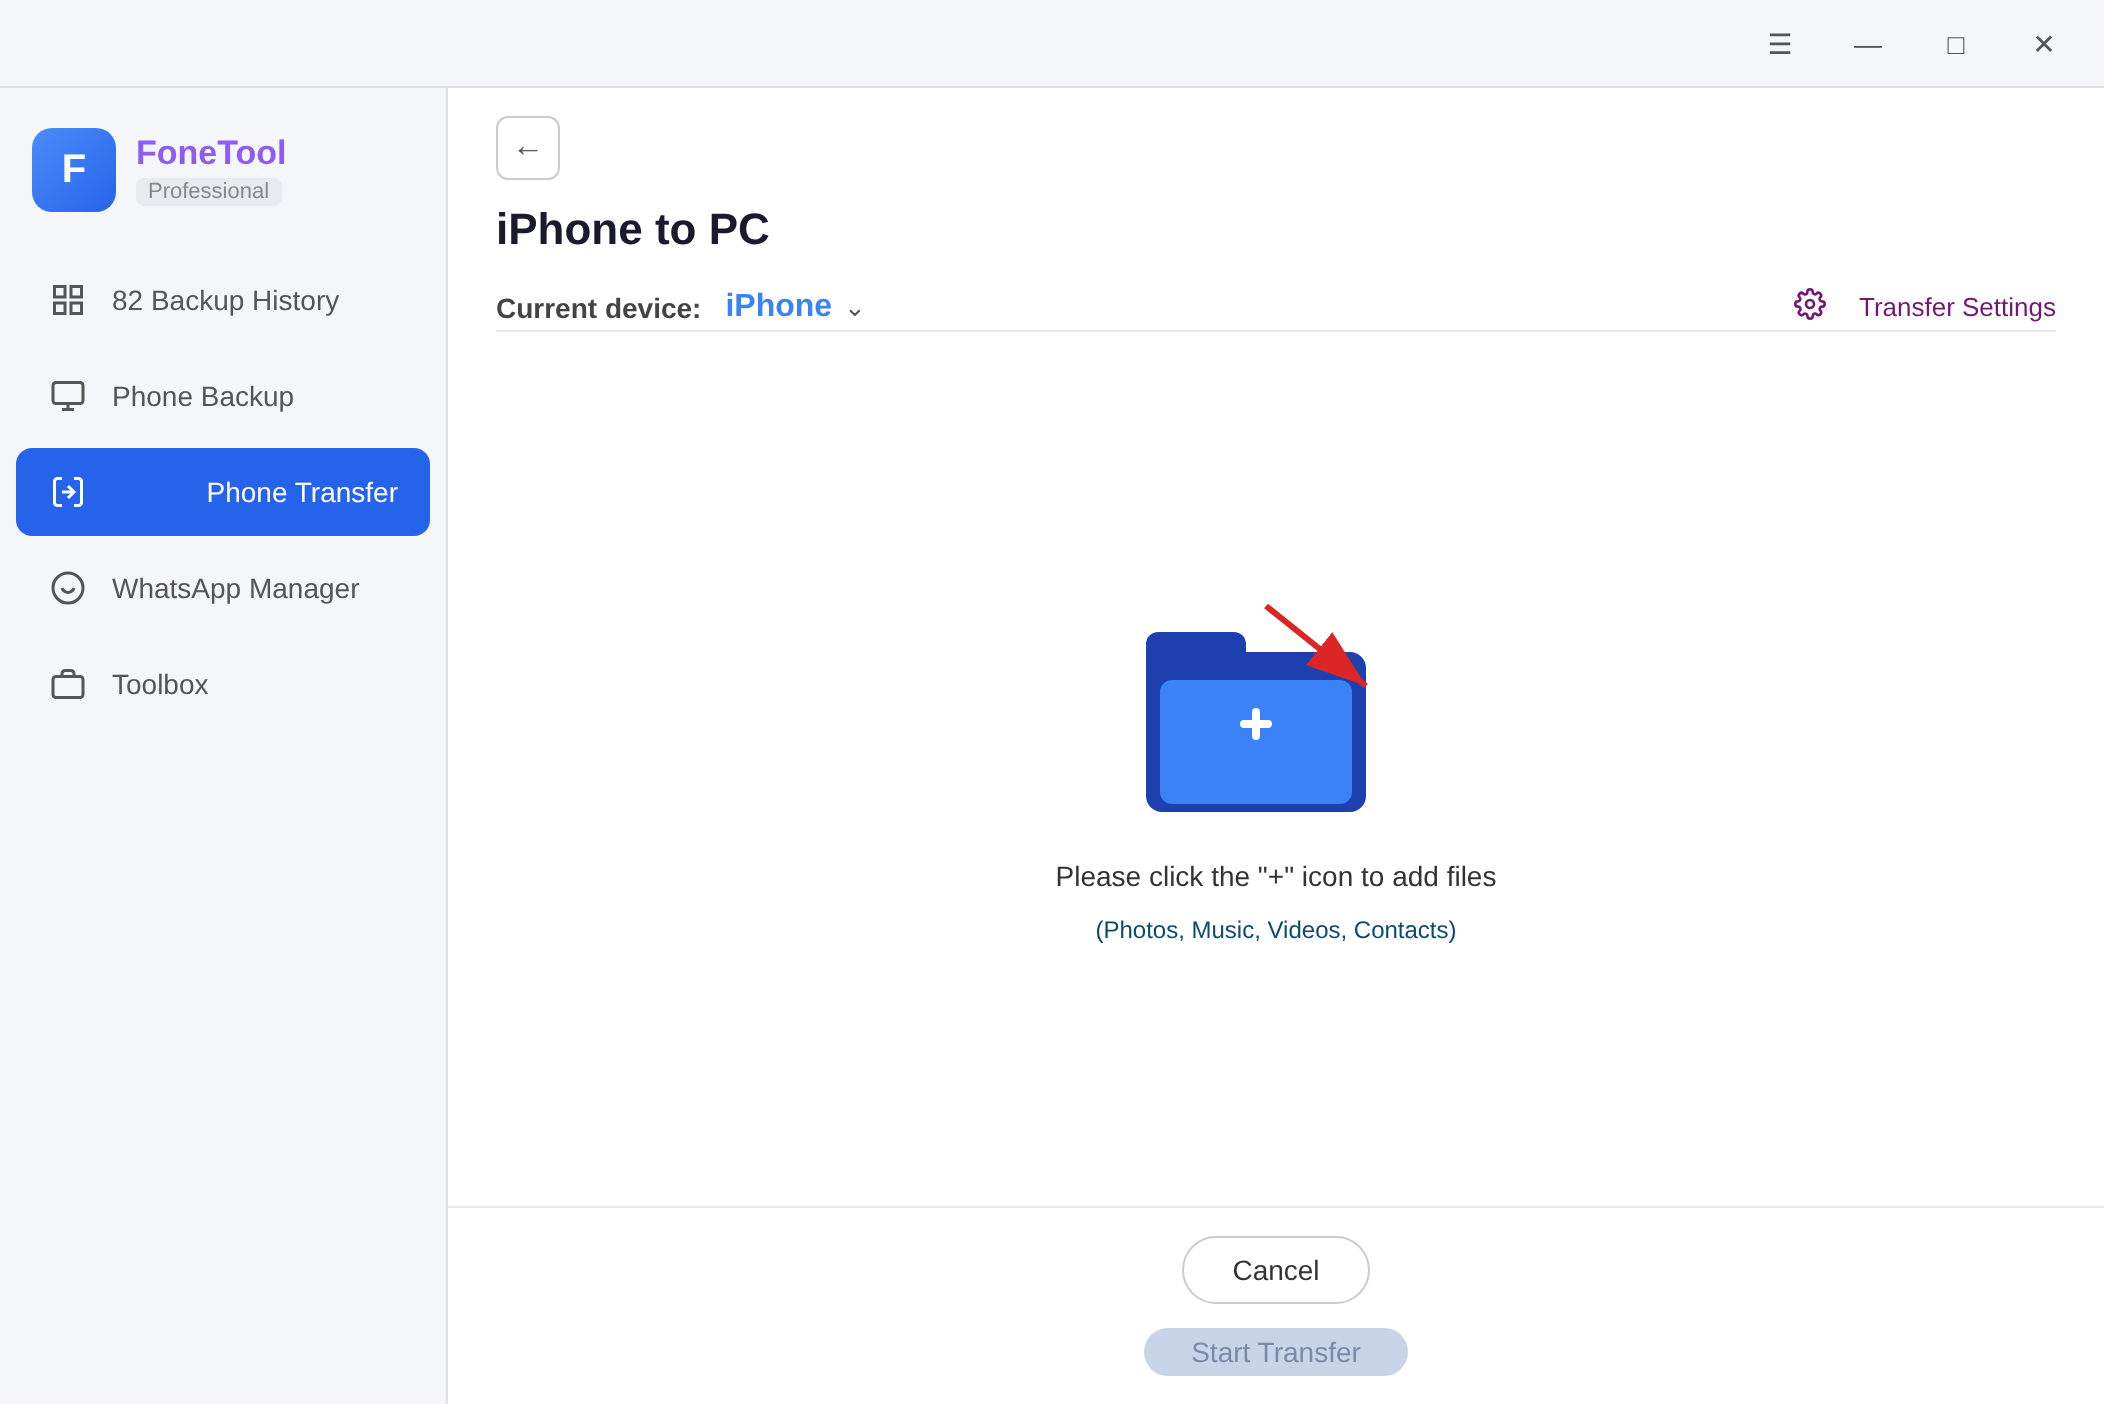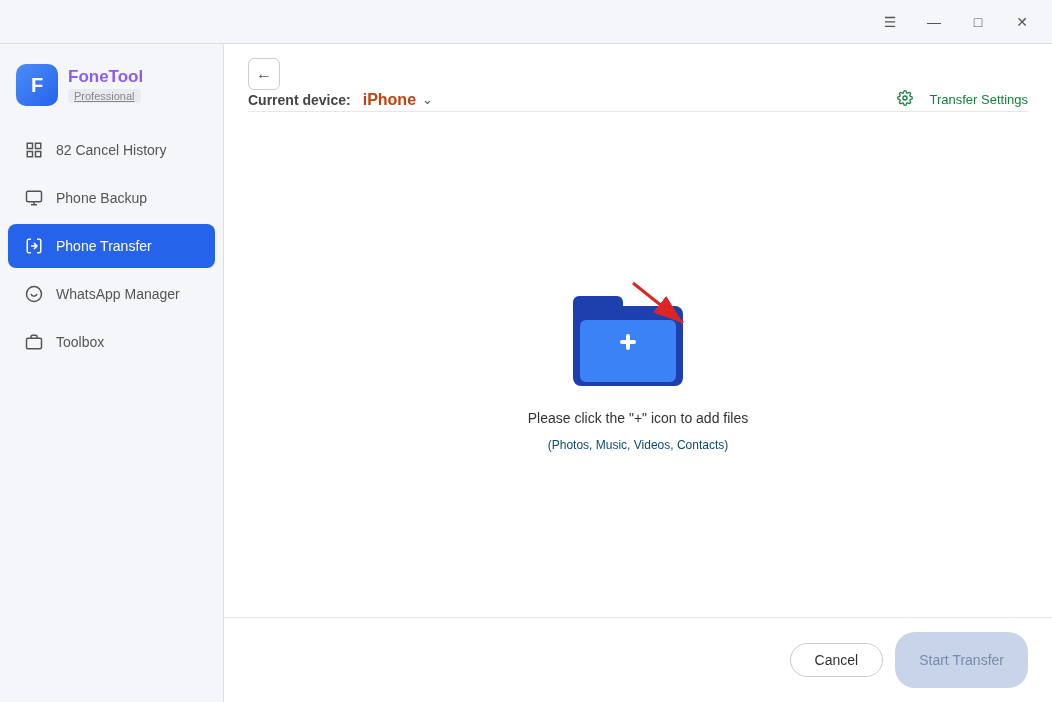--- a/index.html
+++ b/index.html
@@ -89,39 +89,39 @@
       line-height: 1.2;
     }
     .brand-tier {
       font-size: 11px;
       color: #888;
       background: #e8eaf0;
       border-radius: 4px;
       padding: 1px 6px;
       width: fit-content;
       margin-top: 2px;
-      text-decoration: underline;
     }
 
     .nav-item {
       display: flex;
       align-items: center;
       padding: 12px 16px;
       gap: 12px;
       cursor: pointer;
       border-radius: 8px;
       margin: 2px 8px;
       color: #555;
       font-size: 14px;
       font-weight: 500;
       transition: background 0.15s;
     }
     .nav-item.active {
       background: #2563eb;
       color: white;
+      justify-content: space-between;
     }
     .nav-icon {
       width: 20px;
       height: 20px;
       display: flex;
       align-items: center;
       justify-content: center;
       flex-shrink: 0;
     }
 
@@ -181,40 +181,40 @@
     }
     .device-selector {
       display: flex;
       align-items: center;
       gap: 6px;
       margin-left: 8px;
     }
     .device-name {
       font-size: 16px;
       font-weight: 600;
-      color: #c2410c;
+      color: #3b82f6;
     }
     .chevron-down {
       font-size: 13px;
       color: #555;
     }
     .device-left {
       display: flex;
       align-items: center;
       gap: 4px;
     }
 
     .transfer-settings-btn {
       display: flex;
       align-items: center;
       gap: 16px;
       border: none;
       background: transparent;
       cursor: pointer;
-      color: #15803d;
+      color: #701a75;
       font-size: 13px;
     }
 
     .drop-zone {
       flex: 1;
       display: flex;
       flex-direction: column;
       align-items: center;
       justify-content: center;
       gap: 12px;
@@ -238,34 +238,35 @@
     }
 
     
     .footer {
       padding: 14px 24px;
       display: flex;
       align-items: center;
       justify-content: flex-end;
       gap: 12px;
       border-top: 1px solid #e8e8e8;
+      flex-direction: column;
     }
 
     .btn-cancel {
       padding: 8px 24px;
       border: 1.5px solid #ccc;
       border-radius: 20px;
       background: white;
       cursor: pointer;
       font-size: 14px;
       color: #333;
     }
 
     .btn-start {
-      padding: 20px 24px;
+      padding: 4px 24px;
       border-radius: 20px;
       border: none;
       background: #c8d4e8;
       cursor: not-allowed;
       font-size: 14px;
       color: #7a8aaa;
       font-weight: 500;
     }
   </style>
 </head>
@@ -294,21 +295,21 @@
 
     <div class="nav-item">
       <span class="nav-icon">
         <svg width="18" height="18" viewBox="0 0 24 24" fill="none" stroke="currentColor" stroke-width="2">
           <rect x="3" y="3" width="7" height="7"></rect>
           <rect x="14" y="3" width="7" height="7"></rect>
           <rect x="3" y="14" width="7" height="7"></rect>
           <rect x="14" y="14" width="7" height="7"></rect>
         </svg>
       </span>
-      <span><span>82</span> <span>Cancel History</span></span>
+      <span><span>82</span> <span>Backup History</span></span>
     </div>
 
     <div class="nav-item">
       <span class="nav-icon">
         <svg width="18" height="18" viewBox="0 0 24 24" fill="none" stroke="currentColor" stroke-width="2">
           <rect x="2" y="3" width="20" height="14" rx="2"></rect>
           <path d="M8 21h8M12 17v4"></path>
         </svg>
       </span>
       <span>Phone Backup</span>
@@ -346,20 +347,21 @@
       <span>Toolbox</span>
     </div>
   </aside>
 
   <main class="main">
     <div class="main-header">
       <button class="back-btn">←</button>
     </div>
 
     <div class="content-area">
+      <h1 class="page-title">iPhone to PC</h1>
 
       <div class="device-row">
         <div class="device-left">
           <span class="device-label">Current device:</span>
           <div class="device-selector">
             <span class="device-name">iPhone</span>
             <span class="chevron-down">⌄</span>
           </div>
         </div>
         <button class="transfer-settings-btn">

